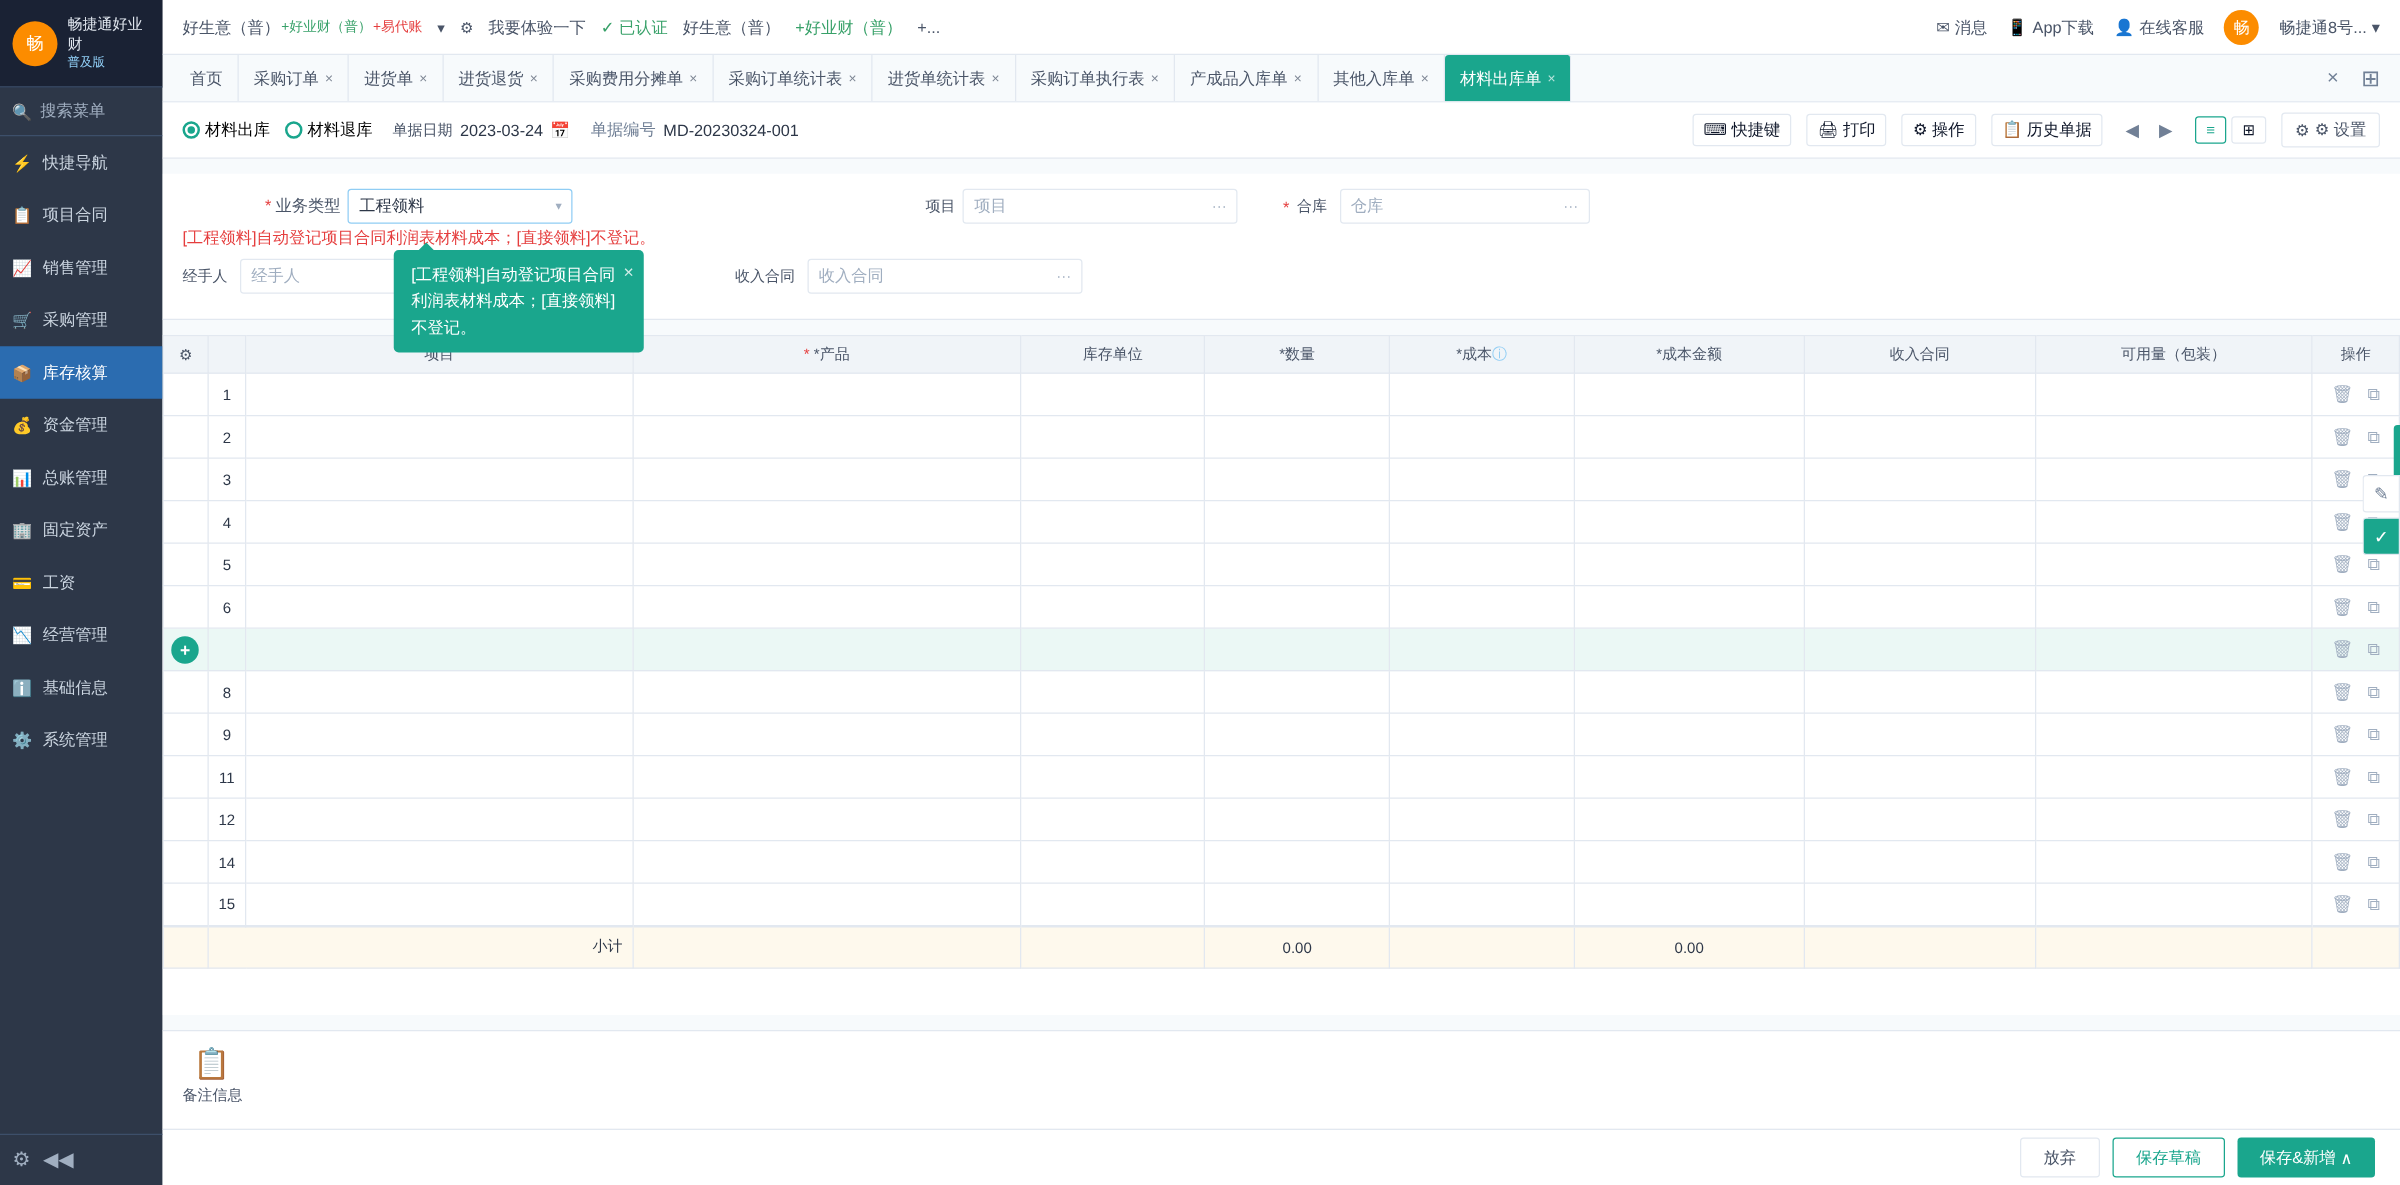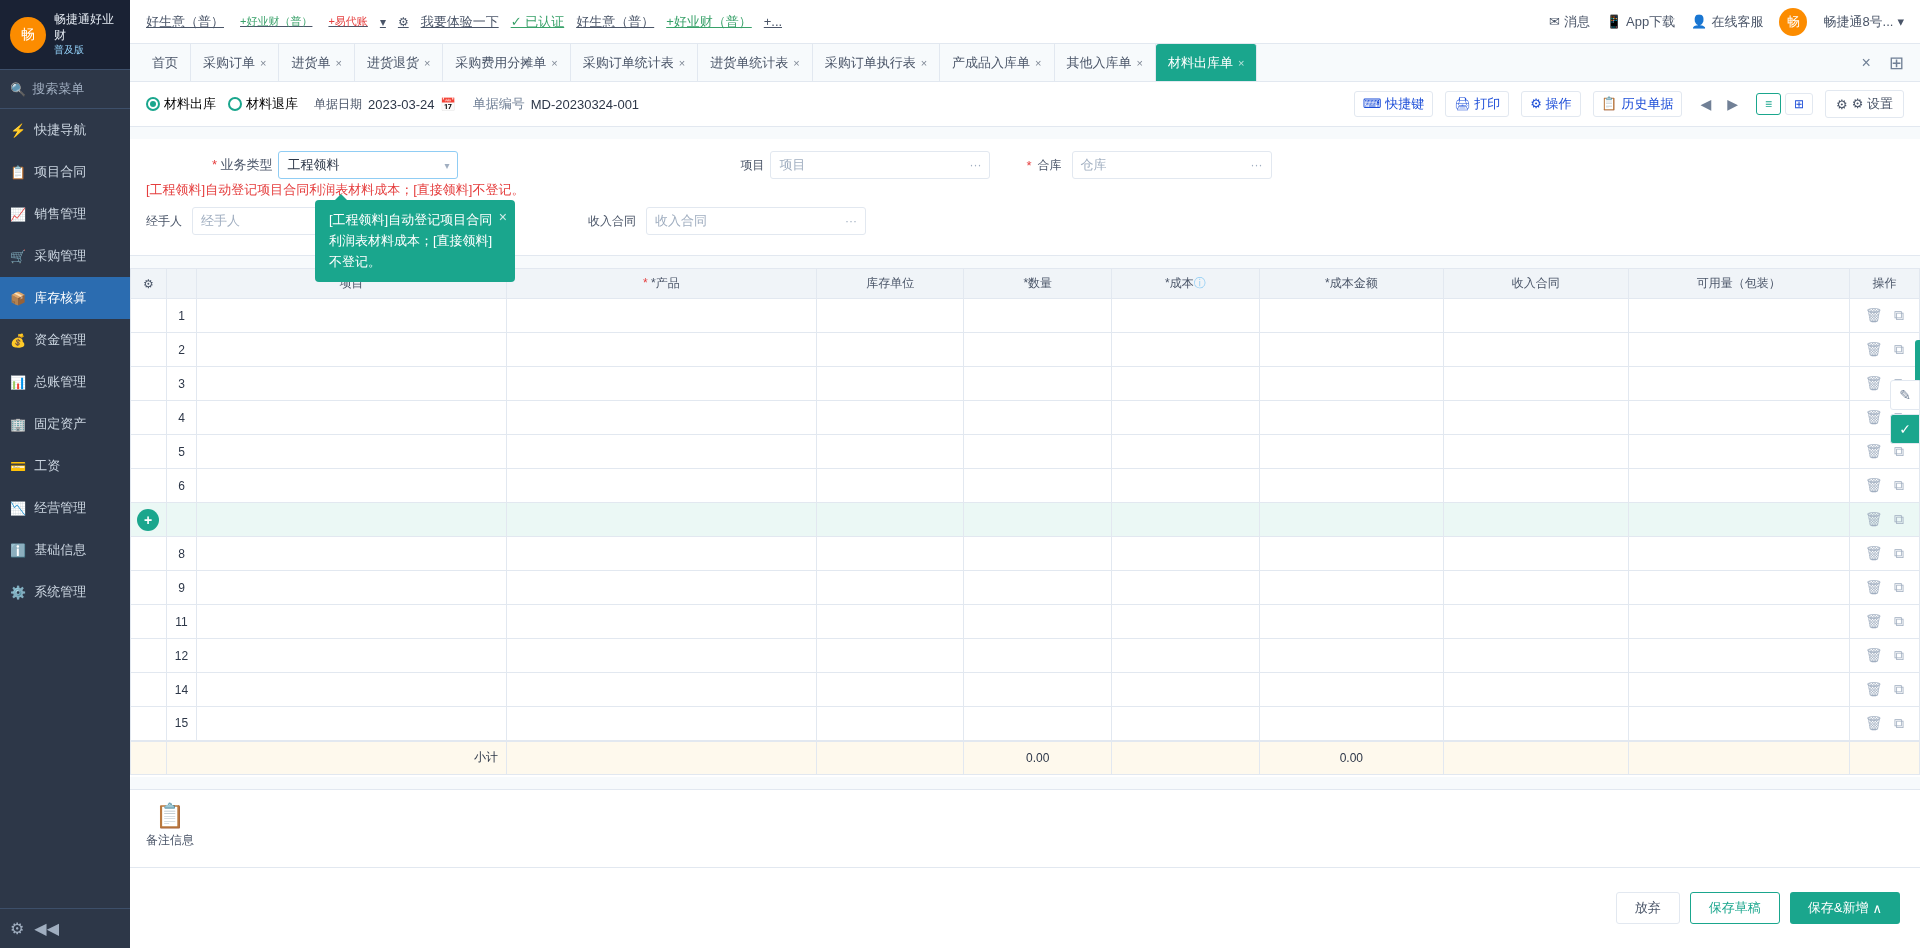--- a/index.html
+++ b/index.html
@@ -15,21 +15,21 @@
     .sidebar-nav-item.active { background: #2b6cb0; color: #fff; }
     .sidebar-bottom { margin-top: auto; padding: 10px; display: flex; gap: 10px; align-items: center; border-top: 1px solid #3d4f6a; }
     .sidebar-bottom-icon { color: #a0aec0; font-size: 16px; cursor: pointer; }
 
     
     .main { flex: 1; display: flex; flex-direction: column; height: 948px; overflow: hidden; }
 
     
     .topbar { background: #fff; border-bottom: 1px solid #e2e8f0; padding: 0 16px; height: 44px; display: flex; align-items: center; justify-content: space-between; flex-shrink: 0; }
     .topbar-left { display: flex; align-items: center; gap: 12px; flex-wrap: nowrap; overflow: hidden; }
-    .topbar-item { font-size: 12px; color: #4a5568; white-space: nowrap; cursor: pointer; display: flex; align-items: center; gap: 16px; text-decoration: underline; }
+    .topbar-item { font-size: 12px; color: #4a5568; white-space: nowrap; cursor: pointer; display: flex; align-items: center; gap: 1px; }
     .topbar-item .tag { color: #38a169; font-size: 11px; }
     .topbar-item .tag2 { color: #e53e3e; font-size: 11px; }
     .topbar-right { display: flex; align-items: center; gap: 16px; }
     .topbar-right-item { font-size: 12px; color: #4a5568; display: flex; align-items: center; gap: 4px; cursor: pointer; white-space: nowrap; }
     .avatar-circle { width: 28px; height: 28px; border-radius: 50%; background: #fc8c00; display: flex; align-items: center; justify-content: center; color: #fff; font-size: 10px; }
 
     
     .tabbar { background: #f7fafc; border-bottom: 1px solid #e2e8f0; padding: 0 10px; display: flex; align-items: center; height: 38px; flex-shrink: 0; overflow: hidden; }
     .tab-item { padding: 6px 12px; font-size: 12px; color: #4a5568; white-space: nowrap; cursor: pointer; border-right: 1px solid #e2e8f0; display: flex; align-items: center; gap: 5px; height: 100%; }
     .tab-item.active { background: #1aa68d; color: #fff; border-radius: 3px 3px 0 0; }
@@ -46,21 +46,21 @@
     .radio-group { display: flex; align-items: center; gap: 12px; }
     .radio-item { display: flex; align-items: center; gap: 4px; cursor: pointer; font-size: 12px; }
     .radio-dot { width: 14px; height: 14px; border-radius: 50%; border: 2px solid #1aa68d; display: inline-flex; align-items: center; justify-content: center; }
     .radio-dot.checked::after { content: ''; width: 6px; height: 6px; border-radius: 50%; background: #1aa68d; }
     .date-field { display: flex; align-items: center; gap: 6px; font-size: 12px; color: #4a5568; }
     .date-value { color: #2d3748; font-weight: 500; }
     .single-no-field { display: flex; align-items: center; gap: 6px; font-size: 12px; }
     .single-no-label { color: #718096; }
     .single-no-value { color: #2d3748; }
     .page-header-right { display: flex; align-items: center; gap: 12px; }
-    .header-btn { font-size: 12px; color: #1d4ed8; display: flex; align-items: center; gap: 4px; cursor: pointer; padding: 3px 8px; border: 1px solid #e2e8f0; border-radius: 3px; background: #fff; }
+    .header-btn { font-size: 12px; color: #0f172a; display: flex; align-items: center; gap: 4px; cursor: pointer; padding: 3px 8px; border: 1px solid #e2e8f0; border-radius: 3px; background: #fff; }
     .settings-btn { background: #fff; border: 1px solid #e2e8f0; padding: 4px 10px; border-radius: 3px; font-size: 12px; cursor: pointer; display: flex; align-items: center; gap: 4px; color: #4a5568; }
 
     
     .form-area { background: #fff; padding: 12px 16px; border-bottom: 1px solid #e2e8f0; flex-shrink: 0; }
     .form-row { display: flex; align-items: flex-start; gap: 16px; margin-bottom: 8px; }
     .form-field { display: flex; align-items: center; gap: 6px; min-width: 220px; justify-content: center; }
     .form-label { font-size: 12px; color: #4a5568; white-space: nowrap; }
     .required-star { color: #e53e3e; }
     .form-input { border: 1px solid #e2e8f0; border-radius: 3px; padding: 4px 8px; font-size: 12px; min-width: 140px; height: 28px; color: #2d3748; display: flex; align-items: center; justify-content: space-between; background: #fff; cursor: pointer; }
     .form-input.filled { border-color: #90cdf4; }
@@ -88,21 +88,21 @@
     .subtotal-row td { background: #fef9ed; font-weight: 500; border-top: 2px solid #e2e8f0; }
     .right-icon-btn { width: 30px; height: 30px; background: #fff; border: 1px solid #e2e8f0; display: flex; align-items: center; justify-content: center; cursor: pointer; font-size: 14px; color: #718096; border-radius: 3px 0 0 3px; }
 
     
     .notes-area { background: #fff; padding: 12px 16px; border-top: 1px solid #e2e8f0; flex-shrink: 0; }
     .notes-inner { display: flex; align-items: flex-start; gap: 10px; }
     .notes-input { flex: 1; border: none; outline: none; font-size: 12px; color: #a0aec0; padding: 4px 0; min-height: 40px; resize: none; background: transparent; }
     .notes-label { font-size: 12px; color: #4a5568; font-weight: 500; margin-bottom: 6px; }
 
     
-    .footer-bar { background: #fff; border-top: 1px solid #e2e8f0; padding: 24px 20px; display: flex; justify-content: flex-end; gap: 10px; flex-shrink: 0; }
+    .footer-bar { background: #fff; border-top: 1px solid #e2e8f0; padding: 6px 20px; display: flex; justify-content: flex-end; gap: 10px; flex-shrink: 0; }
     .btn-default { padding: 6px 18px; border: 1px solid #e2e8f0; border-radius: 3px; background: #fff; color: #4a5568; cursor: pointer; font-size: 13px; }
     .btn-primary-outline { padding: 6px 18px; border: 1px solid #1aa68d; border-radius: 3px; background: #fff; color: #1aa68d; cursor: pointer; font-size: 13px; }
     .btn-primary { padding: 6px 18px; border: none; border-radius: 3px; background: #1aa68d; color: #fff; cursor: pointer; font-size: 13px; display: flex; align-items: center; gap: 4px; }
 
     .info-icon { color: #90cdf4; font-size: 12px; }
   </style>
 </head>
 <body>
 
 <div class="sidebar">

